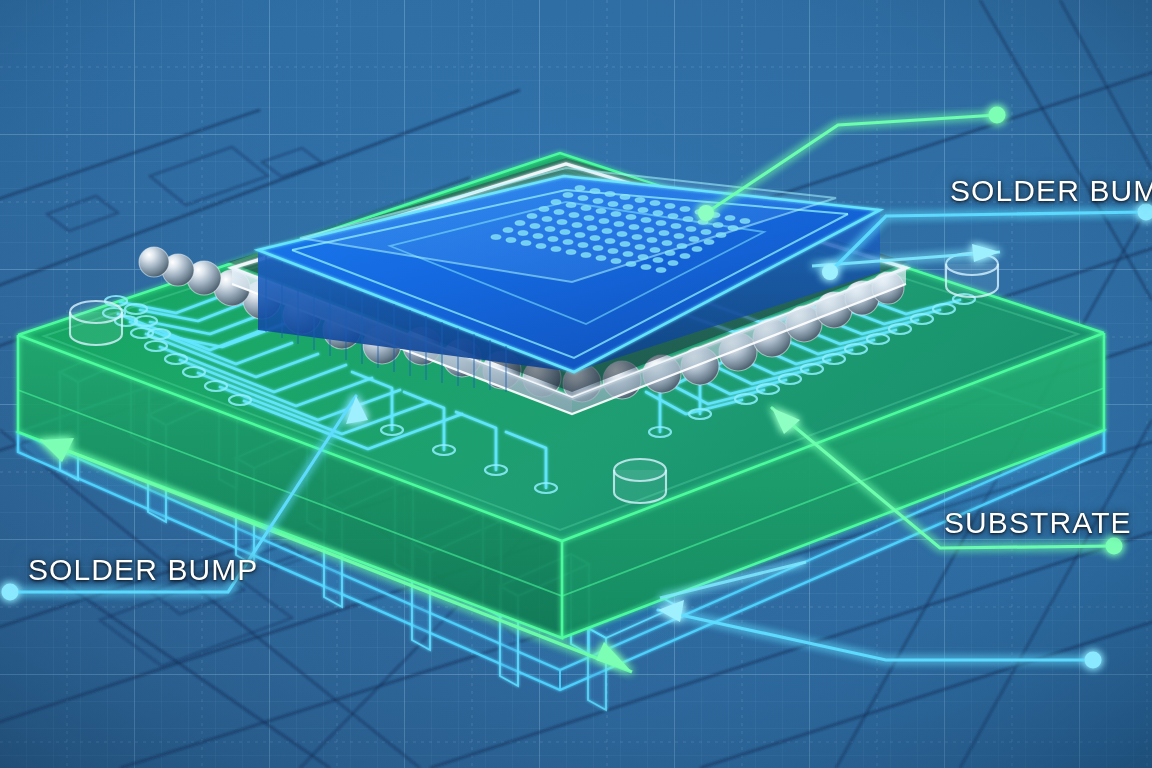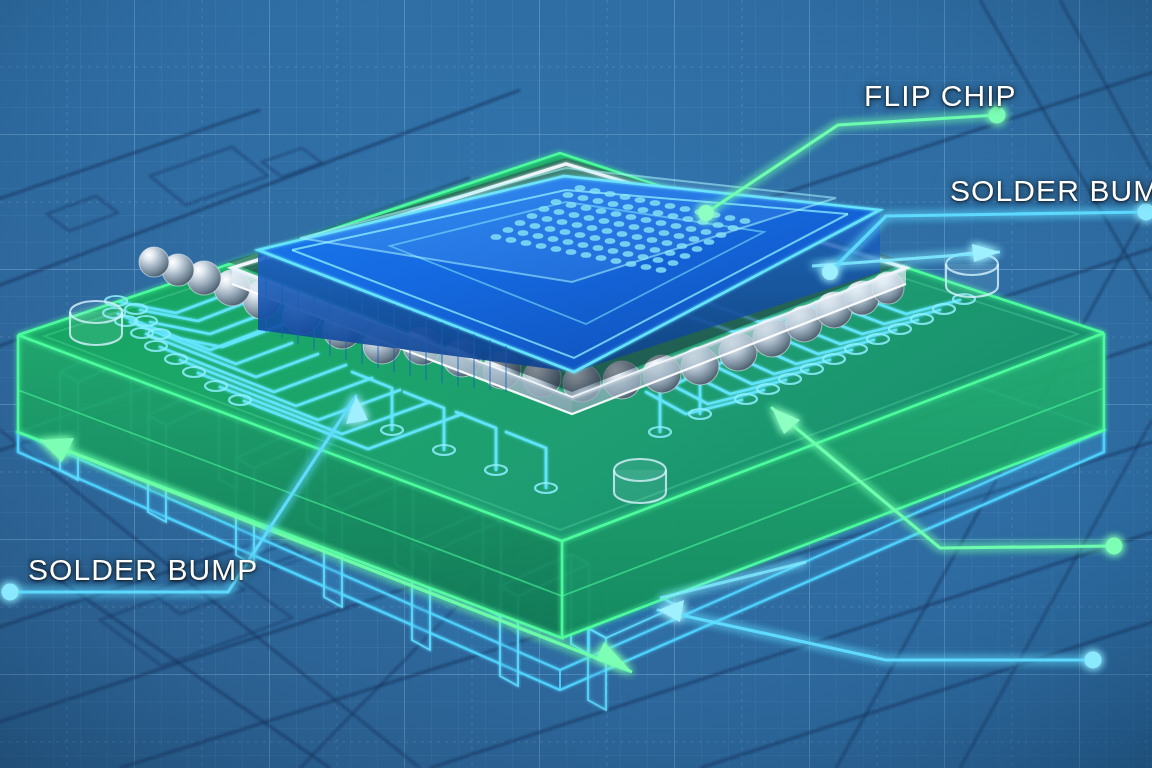--- a/index.html
+++ b/index.html
@@ -577,17 +577,17 @@
 
       <g filter="url(#glowCyan)">
         <path d="M658 610 L886 660 L1093 660" fill="none" stroke="#5fdcff" stroke-width="3.2" stroke-opacity=".97" stroke-linecap="round"></path>
         <path d="M658 610 L684 600 L680 622 Z" fill="#9ef0ff"></path>
         <circle cx="1093" cy="660" r="8.5" fill="#8ae9ff"></circle>
       </g>
 
     </g>
   </svg>
 
-  <div class="lbl" id="lbl-flip-chip">FLIP CHIP</div>
   <div class="lbl" id="lbl-solder-bump-right">SOLDER BUMP</div>
   <div class="lbl" id="lbl-solder-bump-left">SOLDER BUMP</div>
+  <div class="lbl" id="lbl-substrate">SUBSTRATE</div>
 
 </div>
 
 </body></html>

